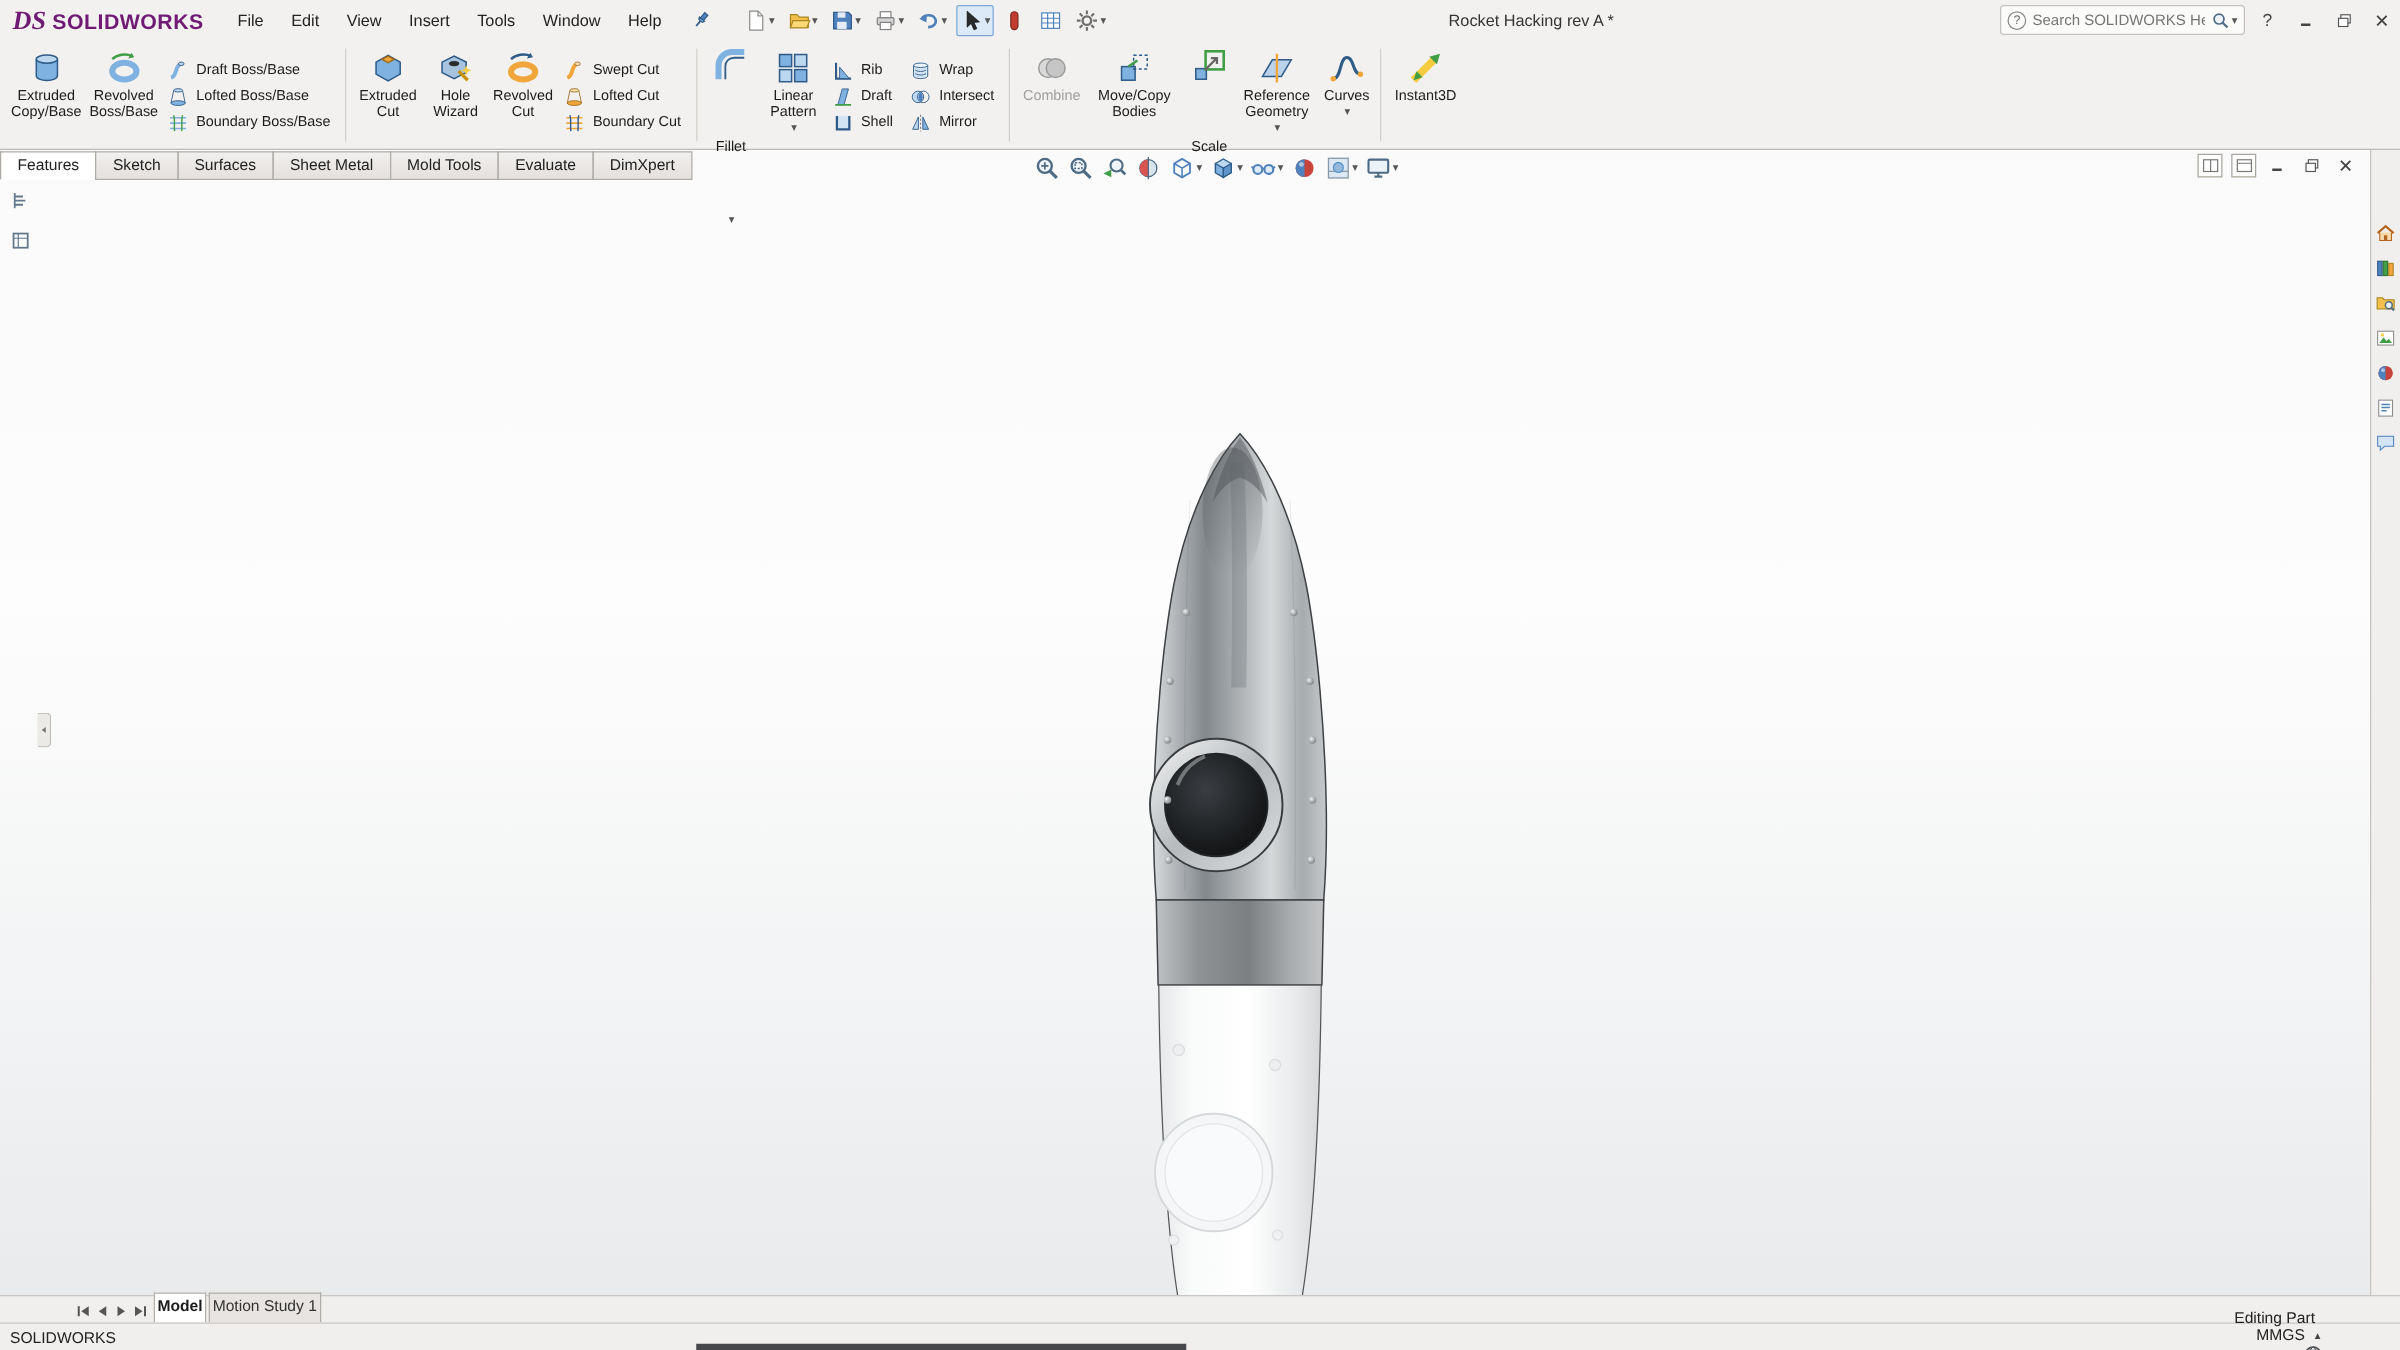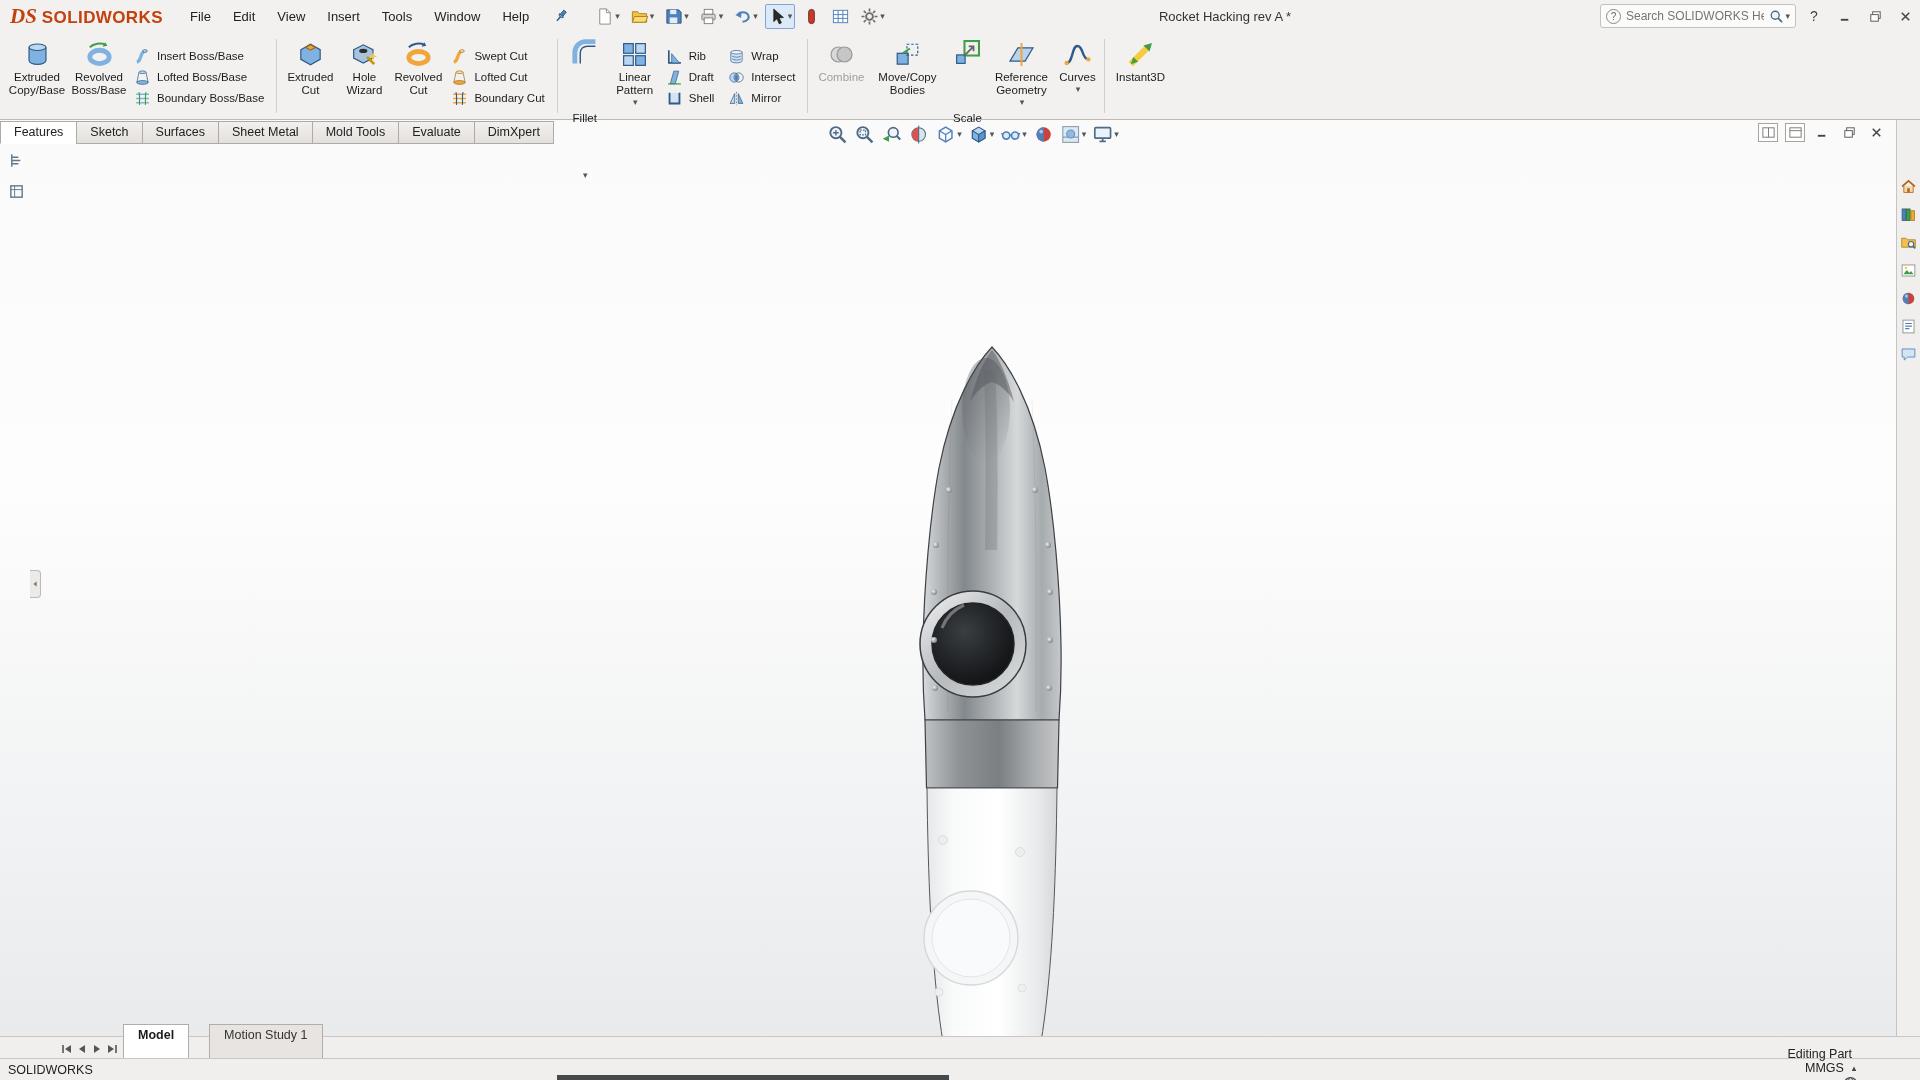--- a/index.html
+++ b/index.html
@@ -1,21 +1,21 @@
 <!DOCTYPE html>
 <html><head>
 <meta charset="utf-8">
 <style>
   * { box-sizing: border-box; margin: 0; padding: 0; }
   html,body { width:1920px; height:1080px; overflow:hidden; }
   body { font-family:"Liberation Sans", sans-serif; background:#f2f1ef; position:relative; user-select:none; color:#1c1c1c; }
 
   
   .titlebar { position:absolute; top:0; left:0; right:0; height:32px; background:#f2f1ef; display:flex; align-items:center; z-index:30; }
-  .logo { display:flex; align-items:baseline; padding:0 16px 0 10px; color:#c2410c; white-space:nowrap; }
+  .logo { display:flex; align-items:baseline; padding:0 16px 0 10px; color:#701a75; white-space:nowrap; }
   .logo .ds { font-family:"Liberation Serif", serif; font-style:italic; font-weight:bold; font-size:21px; margin-right:5px; }
   .logo .sw { font-weight:bold; font-size:17px; letter-spacing:.4px; }
   .menubar { display:flex; }
   .menu-item { padding:6px 11px; font-size:13px; color:#222; }
   .pin-btn { margin:0 12px; display:flex; align-items:center; }
   .qat { display:flex; align-items:center; margin-left:8px; }
   .qat-btn { display:flex; align-items:center; padding:2px 2px; margin:0 2px; border:1px solid transparent; border-radius:2px; }
   .qat-btn.active { background:#dcE9f7; border-color:#7da7d9; }
   .dd { font-size:9px; color:#555; margin-left:1px; line-height:9px; }
   .doc-title { position:absolute; left:1225px; top:0; height:32px; transform:translateX(-50%); display:flex; align-items:center; font-size:13px; color:#333; white-space:nowrap; }
@@ -68,21 +68,21 @@
   .splitter svg { width:8px; height:8px; }
 
   
   .taskpane { position:absolute; top:120px; right:0; width:24px; bottom:44px; background:#f0efed; border-left:1px solid #c6c3c0; display:flex; flex-direction:column; align-items:center; padding-top:58px; gap:11px; z-index:20; }
   .tp-btn svg { width:17px; height:17px; display:block; }
 
   
   .bottombar { position:absolute; left:0; right:0; bottom:22px; height:22px; background:#f0efed; border-top:1px solid #c9c6c3; display:flex; align-items:flex-end; z-index:30; }
   .nav-btns { display:flex; align-items:center; margin:0 4px 2px 60px; gap:1px; }
   .nav-btns span { display:flex; width:14px; height:14px; }
-  .mdl-tab { height:34px; padding:3px 14px; font-size:12.5px; border:1px solid #b1aeaa; border-bottom:none; margin-right:20px; }
+  .mdl-tab { height:24px; padding:3px 2px; font-size:12.5px; border:1px solid #b1aeaa; border-bottom:none; margin-right:2px; }
   .mdl-tab.active { background:#ffffff; font-weight:bold; }
   .mdl-tab.idle { background:#e7e4e1; color:#333; }
 
   
   .statusbar { position:absolute; left:0; right:0; bottom:0; height:22px; background:#f0efed; border-top:1px solid #c9c6c3; display:flex; align-items:center; font-size:12.5px; color:#222; z-index:30; }
   .status-left { padding-left:8px; }
   .status-right { margin-left:auto; display:flex; align-items:center; padding-right:6px;flex-direction:column; }
   .status-mode { margin-right:62px; }
   .status-units { display:flex; align-items:center; gap:8px; margin-right:40px; }
   .status-units .up { font-size:9px; color:#444; }
@@ -590,21 +590,21 @@
           <use href="#s-rev"></use>
         </svg>
       </span>
     <span class="lbl">Revolved Boss/Base</span>
   </div>
   <div class="rb-stack">
     <span class="rb-item">
         <svg>
           <use href="#s-swp"></use>
         </svg>
-        <span>Insert Boss/Base</span>
+        <span>Draft Boss/Base</span>
       </span>
     <span class="rb-item">
         <svg>
           <use href="#s-lft"></use>
         </svg>
         <span>Lofted Boss/Base</span>
       </span>
     <span class="rb-item">
         <svg>
           <use href="#s-bnd"></use>

